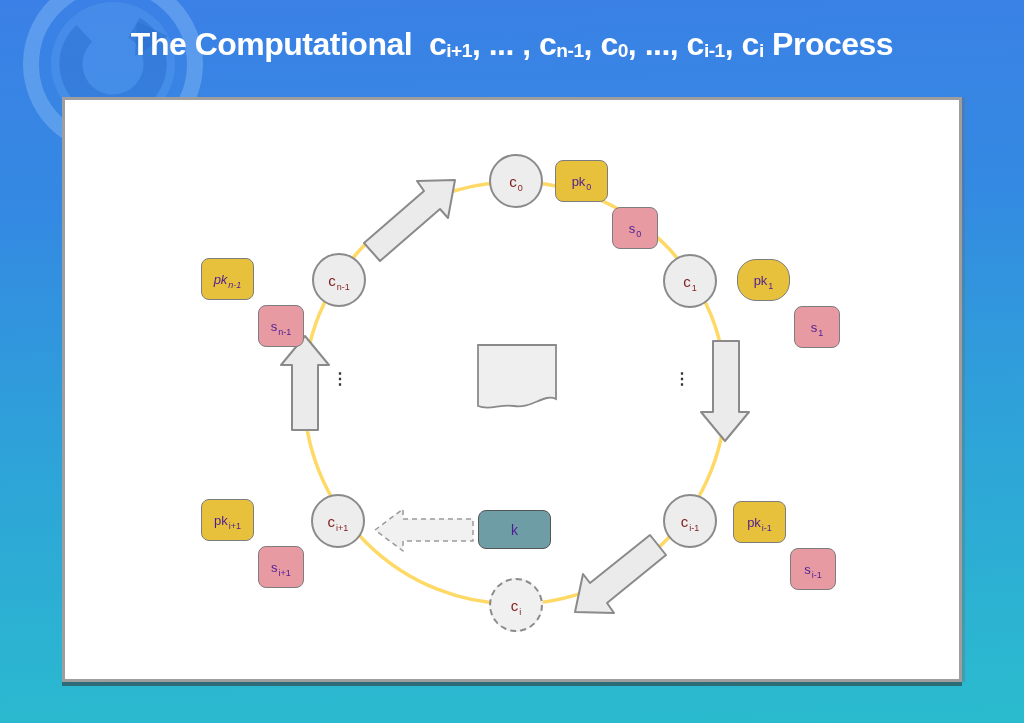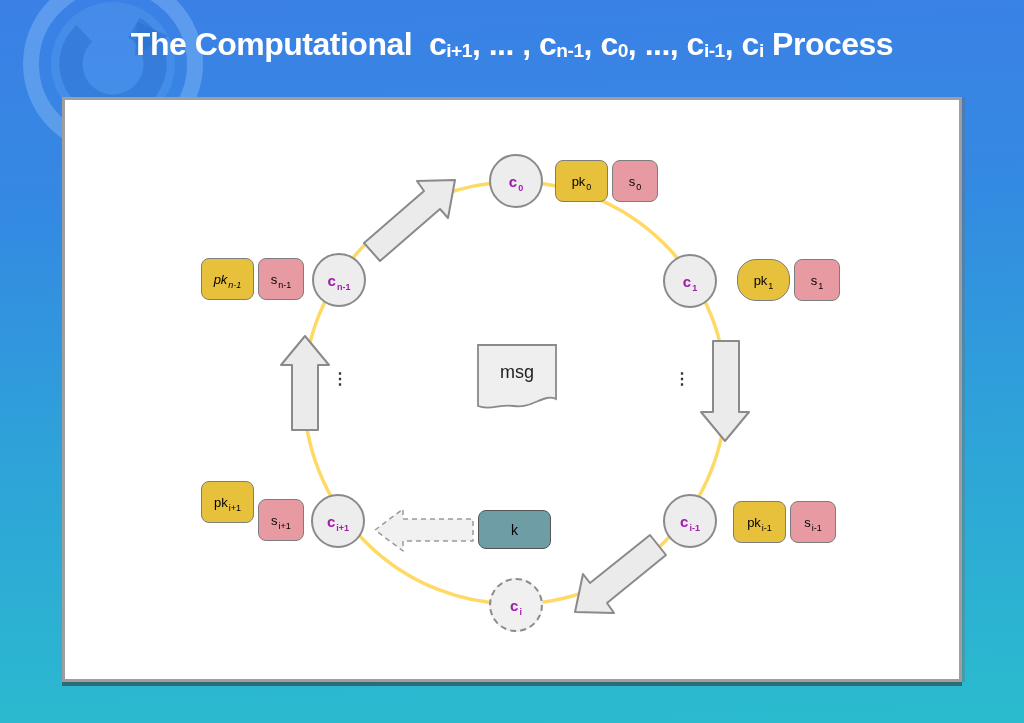--- a/index.html
+++ b/index.html
@@ -19,30 +19,30 @@
     position:absolute;left:62px;top:97px;width:900px;height:585px;z-index:3;
     background:#ffffff;
     outline:3px solid #9e9e9e;outline-offset:-3px;
     box-shadow:0 4px 0 rgba(45,45,45,0.55),3px 0 0 rgba(110,110,110,0.35);
   }
   .diagram-svg{position:absolute;left:0;top:0;}
   .node{
     position:absolute;width:54px;height:54px;border-radius:50%;
     background:#ededed;border:2px solid #8a8a8a;box-sizing:border-box;
     display:flex;align-items:center;justify-content:center;
-    font-weight:bold;font-size:15px;color:#a21caf;z-index:5;
+    font-weight:normal;font-size:15px;color:#7f1d1d;z-index:5;
   }
   .node.dashed{border-style:dashed;background:#f0f0f0;}
   .box{
     position:absolute;height:42px;border-radius:8px;box-sizing:border-box;
     border:1.5px solid #7d7d7d;display:flex;align-items:center;justify-content:center;
-    font-size:13px;color:#000000;z-index:5;
+    font-size:13px;color:#4c1d95;z-index:5;
   }
   .box.pk{width:53px;background:#e8c13c;}
-  .box.s{width:46px;background:#e79aa1;}
+  .box.s{width:46px;background:#e79aa1;margin-top:47px;}
   .box.k{width:73px;height:39px;background:#6f9da6;border-color:#555;font-size:14px;}
   .sub{font-size:9px;position:relative;top:4px;margin-left:1px;font-weight:inherit;}
   .msg-label{
     position:absolute;left:416px;top:248px;width:78px;height:54px;z-index:5;
     display:flex;align-items:center;justify-content:center;font-size:18px;color:#222;
   }
   .vdots{
     position:absolute;width:16px;text-align:center;z-index:5;
     font-size:16px;font-weight:bold;color:#333;line-height:1;
   }
@@ -108,34 +108,33 @@
   </div>
   <div class="box s" style="left:732px;top:162px;">
     <span><span>s</span><span class="sub">1</span></span>
   </div>
   <div class="box pk" style="left:139px;top:161px;font-style:italic;">
     <span><span>pk</span><span class="sub">n-1</span></span>
   </div>
   <div class="box s" style="left:196px;top:161px;">
     <span><span>s</span><span class="sub">n-1</span></span>
   </div>
-  <div class="box pk" style="left:139px;top:384px;">
+  <div class="box pk" style="left:139px;top:402px;">
     <span><span>pk</span><span class="sub">i+1</span></span>
   </div>
   <div class="box s" style="left:196px;top:402px;">
     <span><span>s</span><span class="sub">i+1</span></span>
   </div>
   <div class="box pk" style="left:671px;top:404px;justify-content:center;">
     <span><span>pk</span><span class="sub">i-1</span></span>
   </div>
   <div class="box s" style="left:728px;top:404px;">
     <span><span>s</span><span class="sub">i-1</span></span>
   </div>
 
-  <div class="msg-label">msg</div>
 
   <div class="box k" style="left:416px;top:413px;">
     <span>k</span>
   </div>
 
   <div class="vdots" style="left:270px;top:274px;">⋮</div>
   <div class="vdots" style="left:612px;top:274px;">⋮</div>
 
 </div>
 

